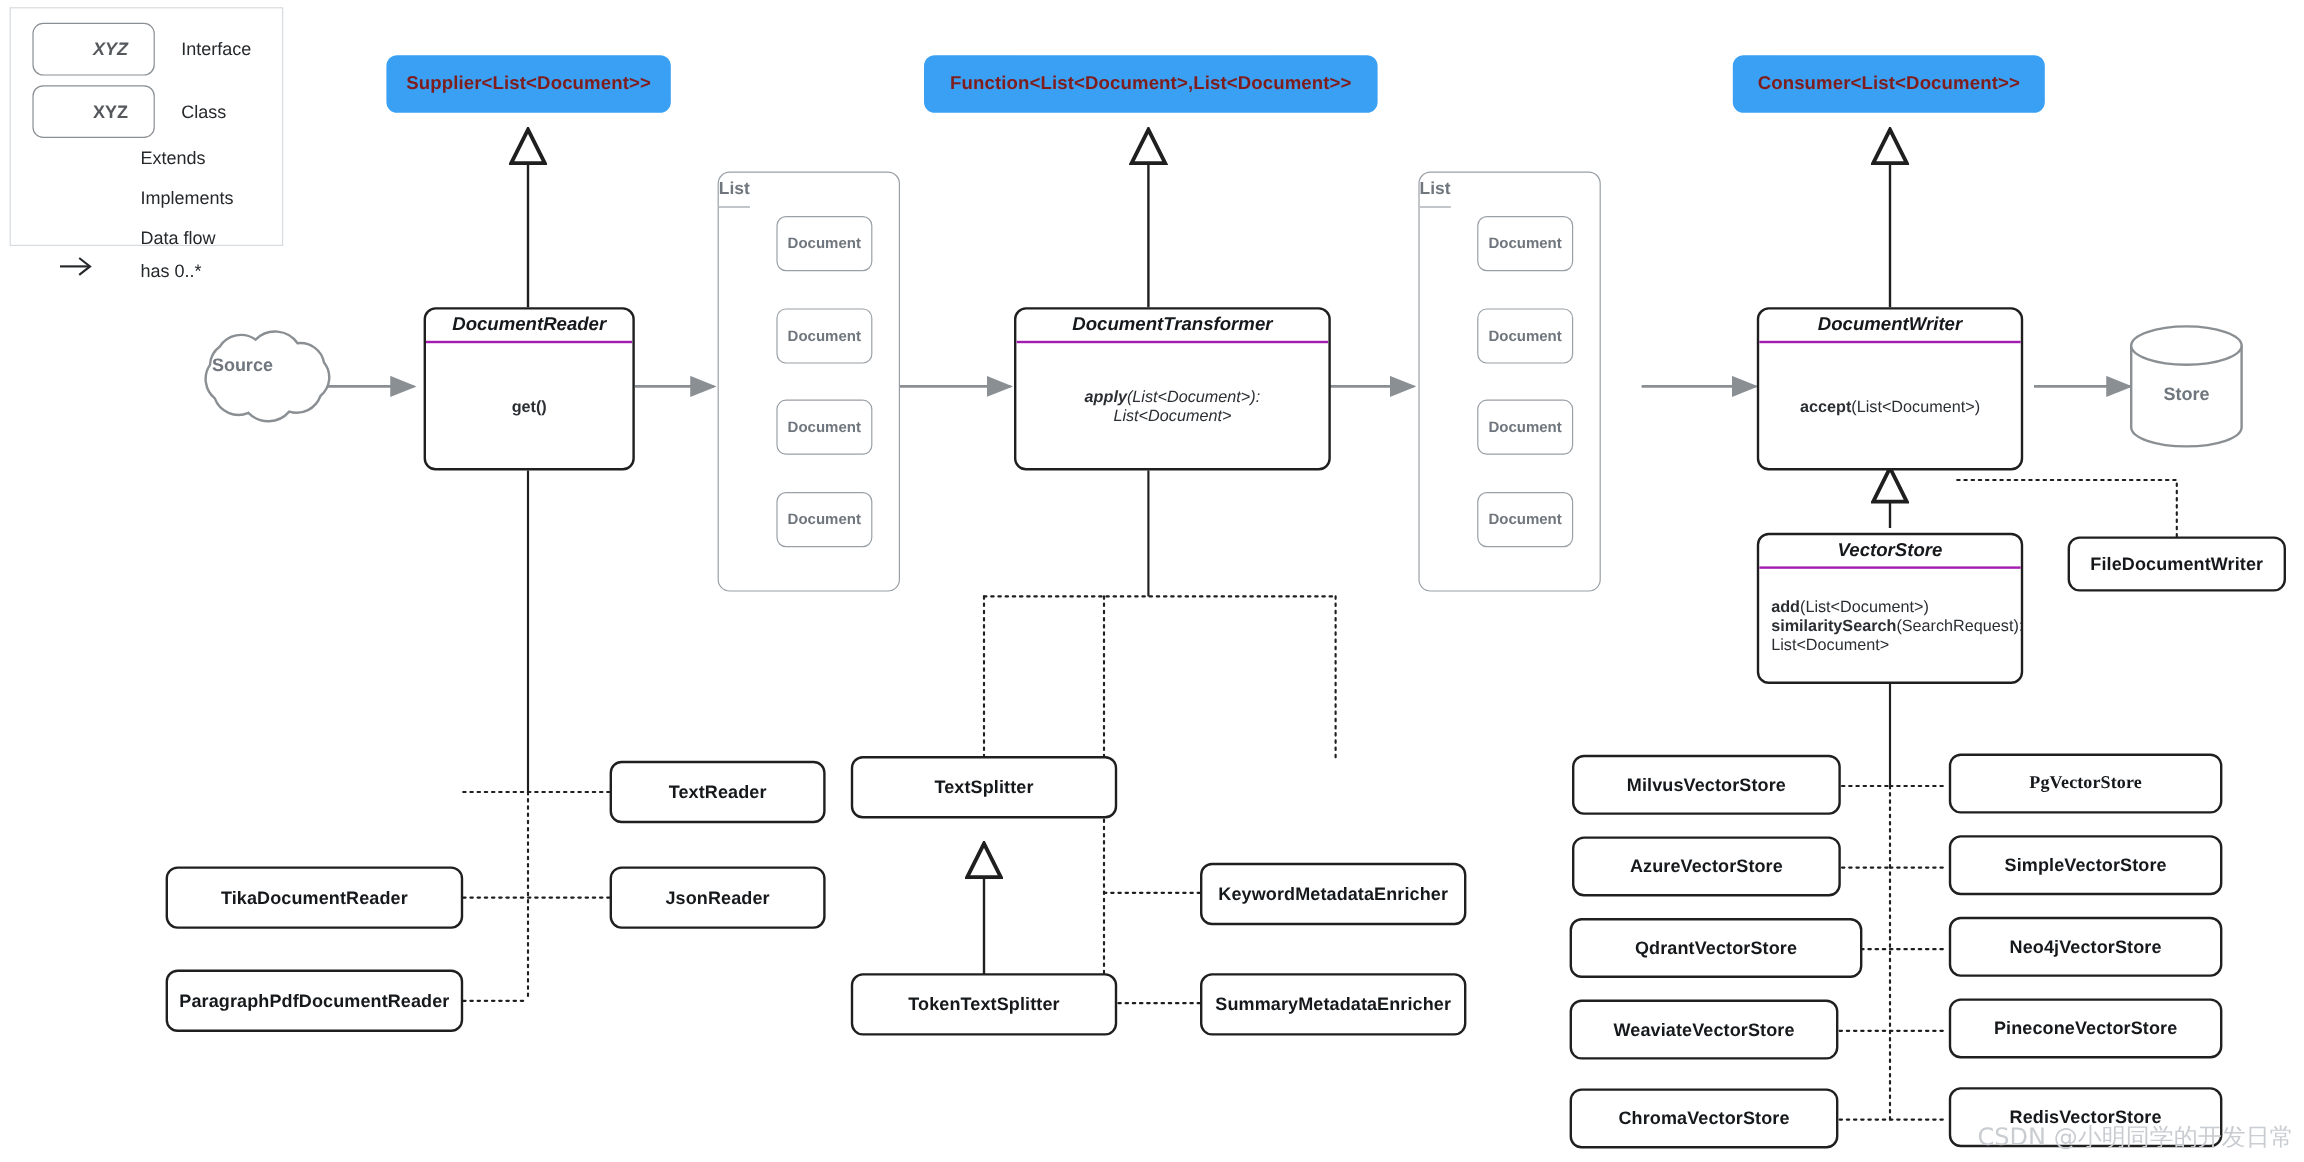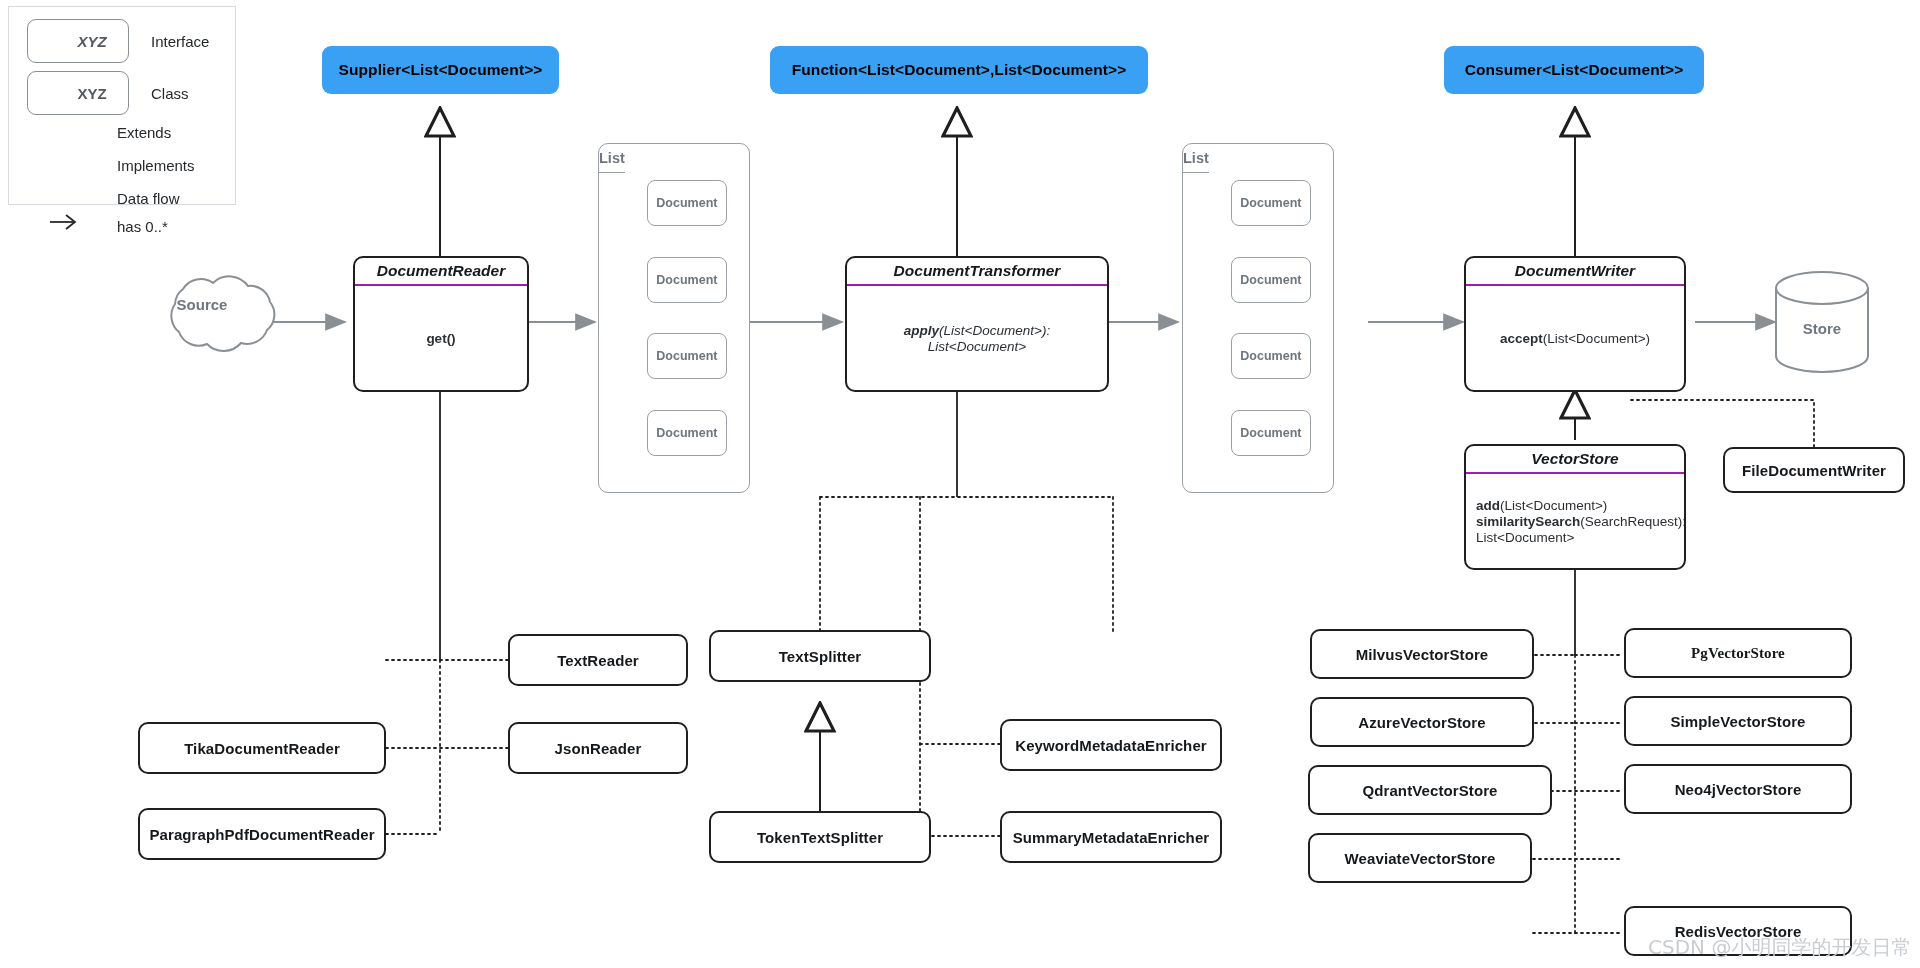--- a/index.html
+++ b/index.html
@@ -41,21 +41,21 @@
     color: #16191c;
     font-size: 15px;
     letter-spacing: .1px;
   }
 
   
   .pill {
     position: absolute;
     box-sizing: border-box;
     background: #3aa0f3;
-    color: #000000;
+    color: #7f1d1d;
     border-radius: 9px;
     display: flex;
     align-items: center;
     justify-content: center;
     font-weight: bold;
     font-size: 15.5px;
     letter-spacing: .1px;
   }
 
   
@@ -450,21 +450,23 @@
 
   <div class="node" style="left:1000px; top:719px; width:222px; height:52px;">KeywordMetadataEnricher</div>
   <div class="node" style="left:1000px; top:811px; width:222px; height:52px;">SummaryMetadataEnricher</div>
 
   <div class="node" style="left:1723px; top:447px; width:182px; height:46px;">FileDocumentWriter</div>
 
   <div class="node" style="left:1310px; top:629px; width:224px; height:50px;">MilvusVectorStore</div>
   <div class="node" style="left:1310px; top:697px; width:224px; height:50px;">AzureVectorStore</div>
   <div class="node" style="left:1308px; top:765px; width:244px; height:50px;">QdrantVectorStore</div>
   <div class="node" style="left:1308px; top:833px; width:224px; height:50px;">WeaviateVectorStore</div>
+  <div class="node" style="left:1308px; top:907px; width:224px; height:50px;">ChromaVectorStore</div>
 
   <div class="node" style="left:1624px; top:628px; width:228px; height:50px;font-family:Liberation Serif, serif;">PgVectorStore</div>
   <div class="node" style="left:1624px; top:696px; width:228px; height:50px;">SimpleVectorStore</div>
   <div class="node" style="left:1624px; top:764px; width:228px; height:50px;">Neo4jVectorStore</div>
+  <div class="node" style="left:1624px; top:832px; width:228px; height:50px;">PineconeVectorStore</div>
   <div class="node" style="left:1624px; top:906px; width:228px; height:50px;">RedisVectorStore</div>
 
   <div class="watermark" style="left:1648px; top:934px;">CSDN @小明同学的开发日常</div>
 
 </div>
 
 </body></html>

